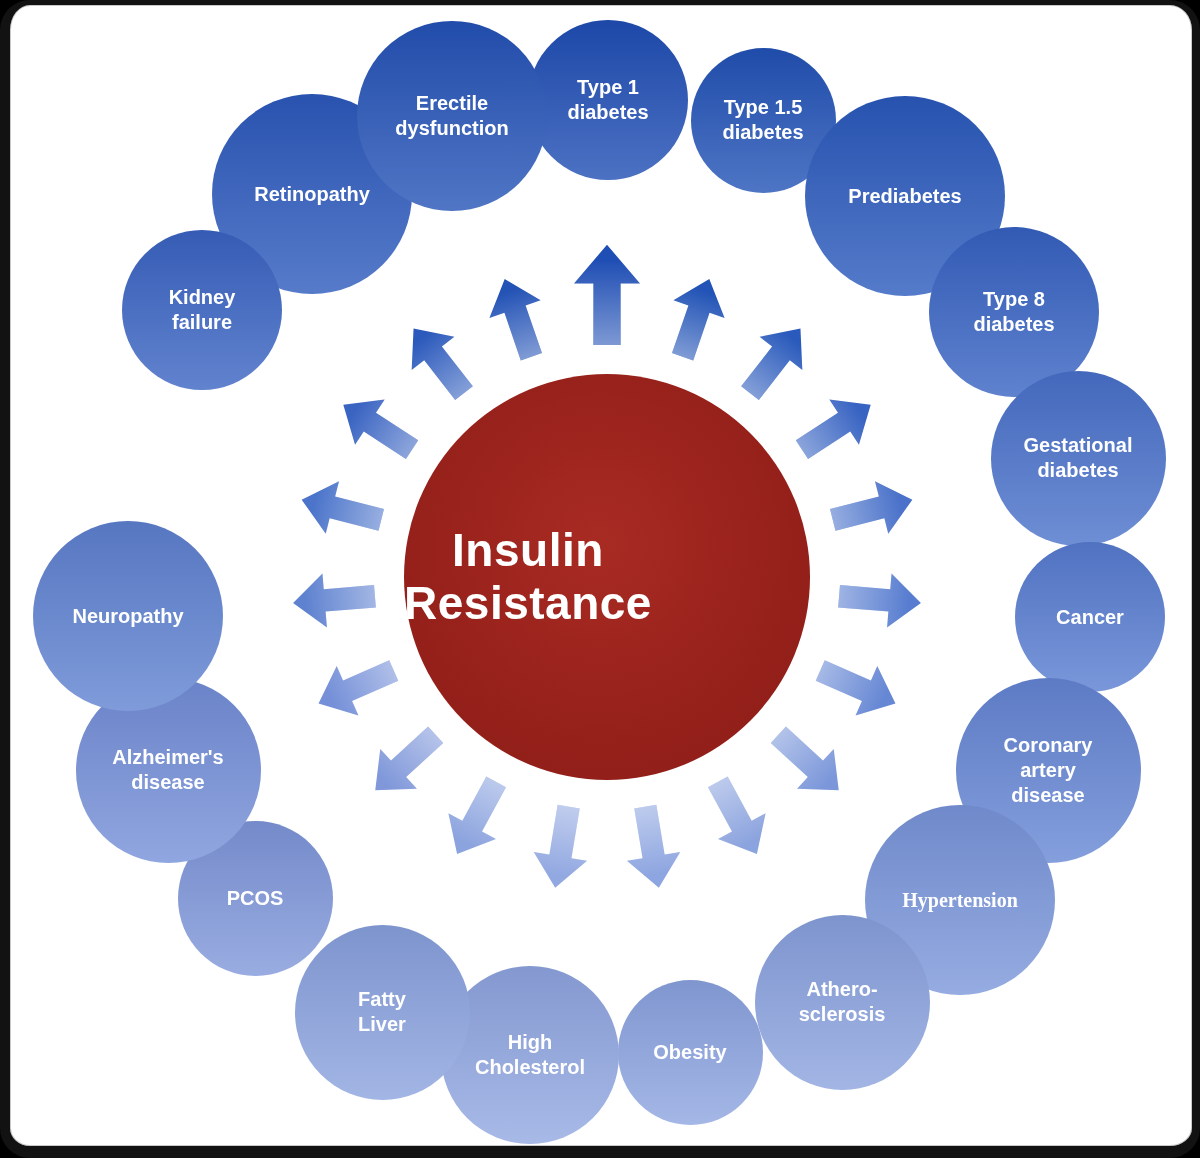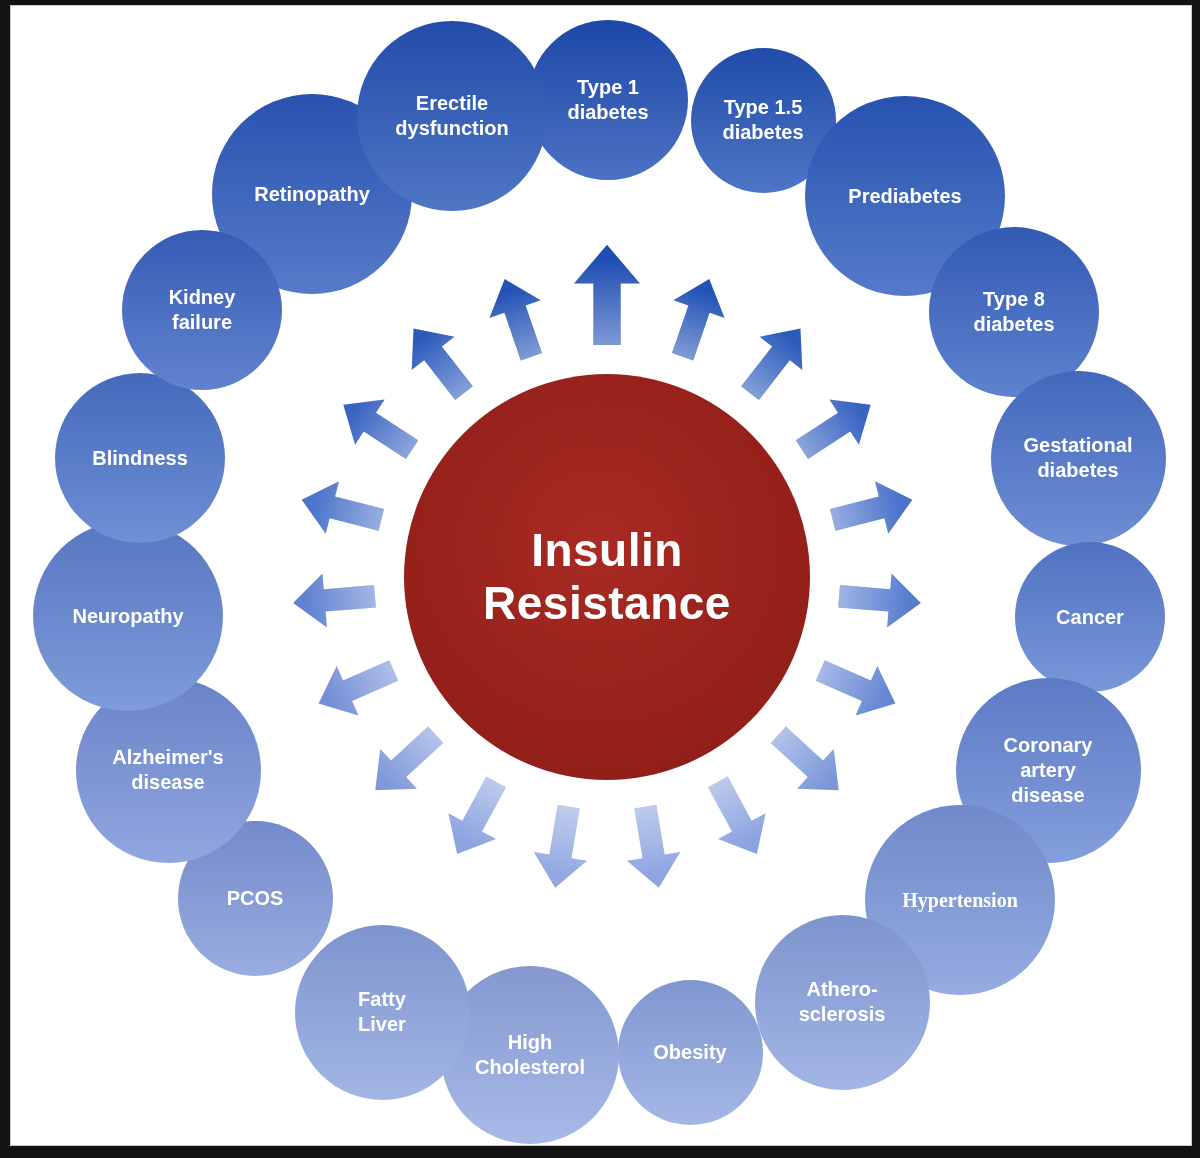--- a/index.html
+++ b/index.html
@@ -8,20 +8,21 @@
     width:1200px;height:1158px;
     box-sizing:border-box;
     background:#fff;
     border-left:10px solid #121212;
     border-right:8px solid #121212;
     border-top:5px solid #121212;
     border-bottom:12px solid #121212;
     box-shadow: inset 0 0 0 1px #c9c9c9;
     overflow:hidden;
     font-family:"Liberation Sans", sans-serif;
+    border-radius:30px;
   }
   
   .node{
     position:absolute;
     left:calc(var(--x) - var(--d)/2 - 10px);
     top:calc(var(--y) - var(--d)/2 - 5px);
     width:var(--d);height:var(--d);
     border-radius:50%;
     display:flex;align-items:center;justify-content:center;
     background-color:#5a7fd2; 
@@ -36,21 +37,21 @@
     white-space:pre-line;
     padding:0 6px;
   }
   
   .hub{
     position:absolute;
     left:calc(607px - 203px - 10px);
     top:calc(577px - 203px - 5px);
     width:406px;height:406px;border-radius:50%;
     background:radial-gradient(circle at 48% 42%, #a82b23 0%, #97211b 55%, #8c1c17 100%);
-    display:flex;align-items:center;justify-content:center;
+    display:flex;align-items:center;
     text-align:center;
   }
   .hub-label{
     color:#fff;
     font-size:46px;
     font-weight:700;
     line-height:1.15;
     white-space:pre-line;
     letter-spacing:0.5px;
   }
@@ -253,23 +254,20 @@
   <div class="node" style="--x: 255px; --y: 898px; --d: 155px; background-color: rgb(128, 152, 218);" data-bind-bg="diagram.nodes.12.color">
       <span class="node-label" data-bind="diagram.nodes.12.label">PCOS</span>
     </div>
   <div class="node" style="--x: 168px; --y: 770px; --d: 185px; background-color: rgb(117, 144, 216);" data-bind-bg="diagram.nodes.13.color">
       <span class="node-label" data-bind="diagram.nodes.13.label">Alzheimer's
 disease</span>
     </div>
   <div class="node" style="--x: 128px; --y: 616px; --d: 190px; background-color: rgb(95, 130, 208);" data-bind-bg="diagram.nodes.14.color">
       <span class="node-label" data-bind="diagram.nodes.14.label">Neuropathy</span>
     </div>
-  <div class="node" style="--x: 140px; --y: 458px; --d: 170px; background-color: rgb(75, 116, 202);" data-bind-bg="diagram.nodes.15.color">
-      <span class="node-label" data-bind="diagram.nodes.15.label">Blindness</span>
-    </div>
   <div class="node" style="--x: 312px; --y: 194px; --d: 200px; background-color: rgb(44, 90, 188);" data-bind-bg="diagram.nodes.17.color">
       <span class="node-label" data-bind="diagram.nodes.17.label">Retinopathy</span>
     </div>
   <div class="node" style="--x: 202px; --y: 310px; --d: 160px; background-color: rgb(58, 100, 194);" data-bind-bg="diagram.nodes.16.color">
       <span class="node-label" data-bind="diagram.nodes.16.label">Kidney
 failure</span>
     </div>
   <div class="node" style="--x: 452px; --y: 116px; --d: 190px; background-color: rgb(36, 83, 182);" data-bind-bg="diagram.nodes.18.color">
       <span class="node-label" data-bind="diagram.nodes.18.label">Erectile
 dysfunction</span>

